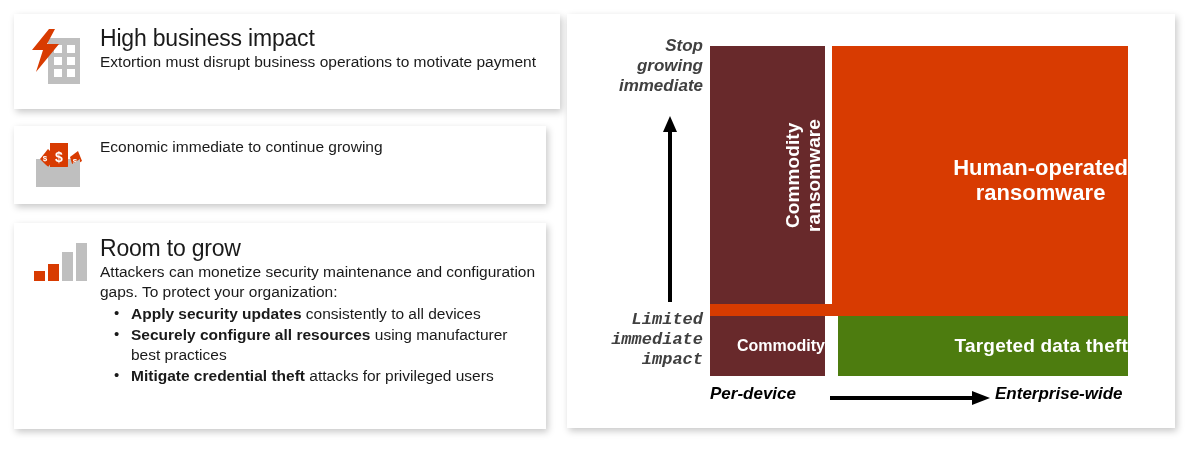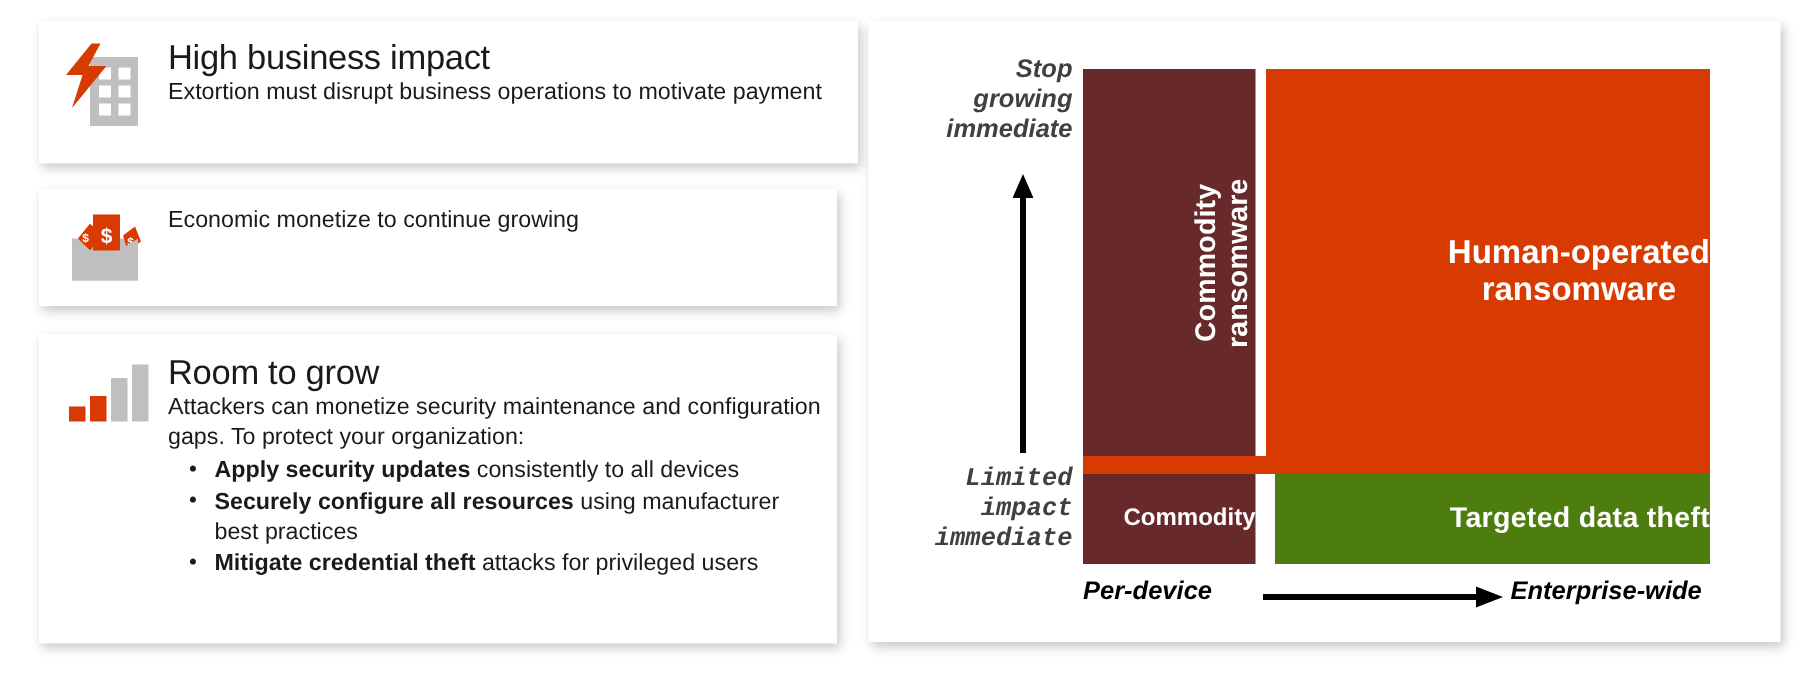--- a/index.html
+++ b/index.html
@@ -3,21 +3,21 @@
 <meta charset="utf-8">
 <style>
   html,body{margin:0;padding:0;}
   body{
     width:1198px;height:454px;
     background:#ffffff;
     font-family:"Liberation Sans", sans-serif;
     overflow:hidden;
     position:relative;
   }
-  #stage{position:absolute;left:12px;top:0;width:1000px;height:454px;}
+  #stage{position:absolute;left:0;top:0;width:1000px;height:454px;}
 
   
   .card{
     position:absolute;
     background:#ffffff;
     box-shadow:2px 3px 7px rgba(0,0,0,0.22);
   }
 
   .card-inner{
     position:absolute;
@@ -210,21 +210,21 @@
             </g>
             <text x="33" y="25" font-family="'Liberation Sans',sans-serif" font-size="14" font-weight="bold" fill="#FFFFFF" text-anchor="middle">$</text>
             <text x="19" y="24" font-family="'Liberation Sans',sans-serif" font-size="8" font-weight="bold" fill="#FFFFFF" text-anchor="middle">$</text>
             <text x="49" y="27" font-family="'Liberation Sans',sans-serif" font-size="8" font-weight="bold" fill="#FFFFFF" text-anchor="middle">$</text>
 
             <polygon points="10,22 32,36 54,22 54,50 10,50" fill="#BFBFBF"></polygon>
           </svg>
         </div>
       </div>
       <div class="text-col">
-        <p class="card-sub">Economic monetize to continue growing</p>
+        <p class="card-sub">Economic immediate to continue growing</p>
       </div>
     </div>
   </div>
 
   <div class="card" id="card-grow">
     <div class="card-inner">
       <div class="icon-col">
         <div class="icon-wrap" style="height:44px;">
           <svg width="62" height="44" viewBox="0 0 62 44" aria-hidden="true">
             <rect x="8" y="32" width="11" height="10" fill="#D83B01"></rect>
@@ -249,22 +249,22 @@
   <div id="panel">
 
     <div class="axis-label" id="label-top">
       <div>Stop</div>
       <div>growing</div>
       <div>immediate</div>
     </div>
 
     <div class="axis-label" id="label-bottom">
       <div>Limited</div>
+      <div>immediate</div>
       <div>impact</div>
-      <div>immediate</div>
     </div>
 
     <div id="arrow-up">
       <svg width="14" height="186" viewBox="0 0 14 186" aria-hidden="true">
         <rect x="5" y="12" width="4" height="174" fill="#000000"></rect>
         <polygon points="7,0 14,16 0,16" fill="#000000"></polygon>
       </svg>
     </div>
 
     <div id="matrix">

